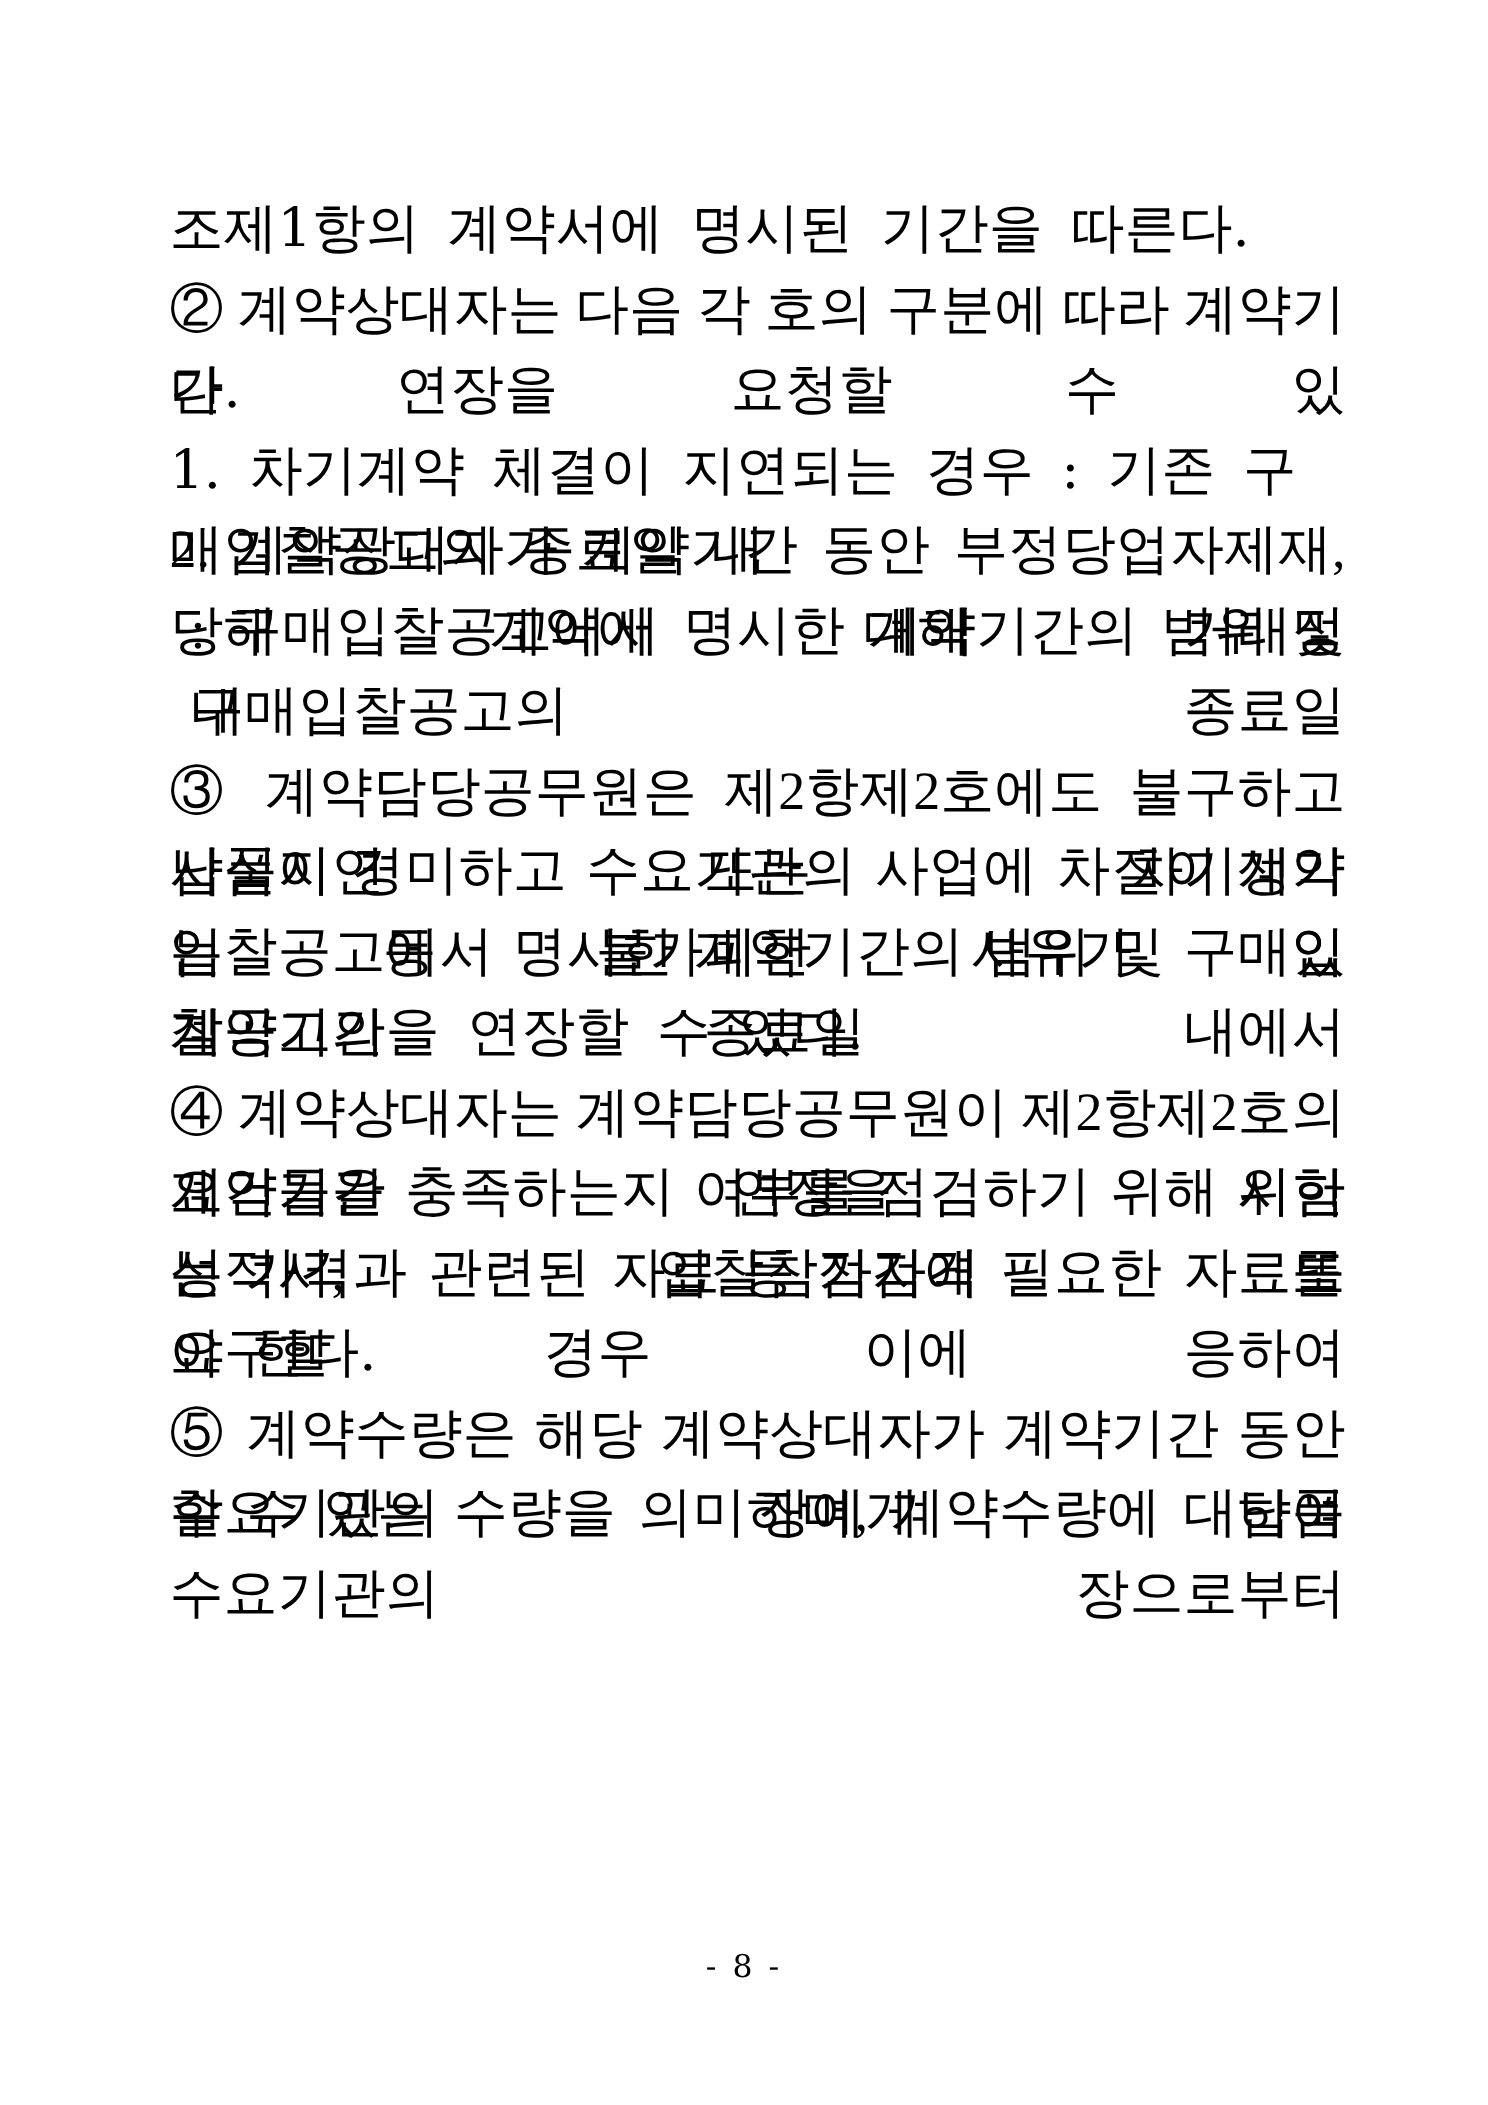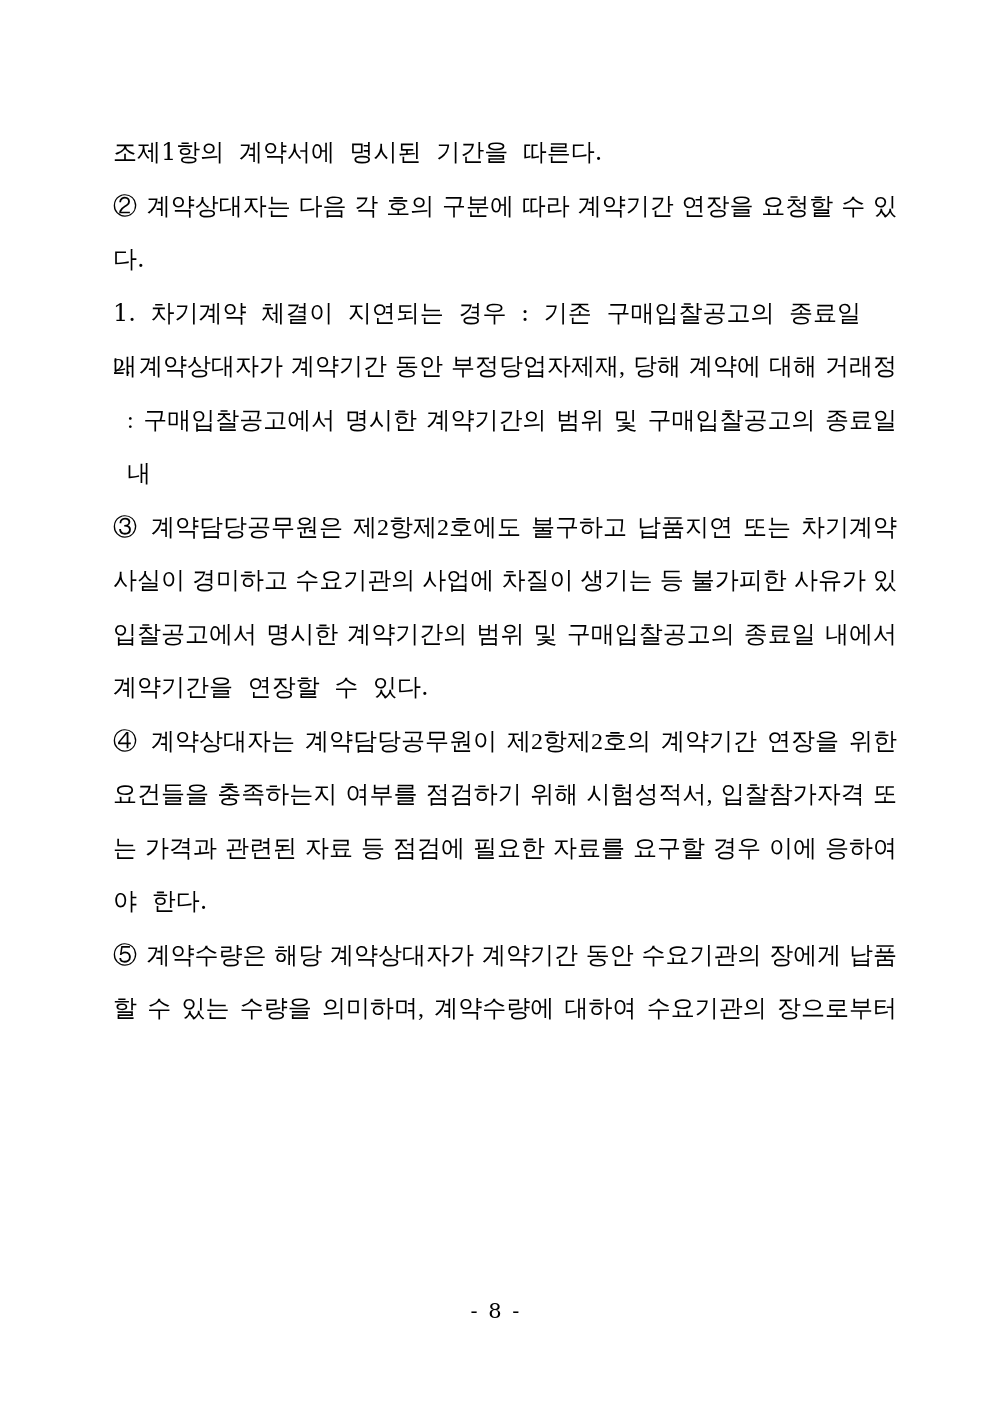--- a/index.html
+++ b/index.html
@@ -17,21 +17,21 @@
     overflow: hidden;
   }
   .doc-body {
     position: absolute;
     left: 113px;
     top: 126px;
     width: 784px;
   }
   .line {
     display: block;
-    font-size: 24px;
+    font-size: 36px;
     line-height: 53.5px;
     height: 53.5px;
     white-space: normal;
     color: #000000;
   }
   .line.plain {
     text-align: left;
     word-spacing: 7px;
   }
   .line.fill {

